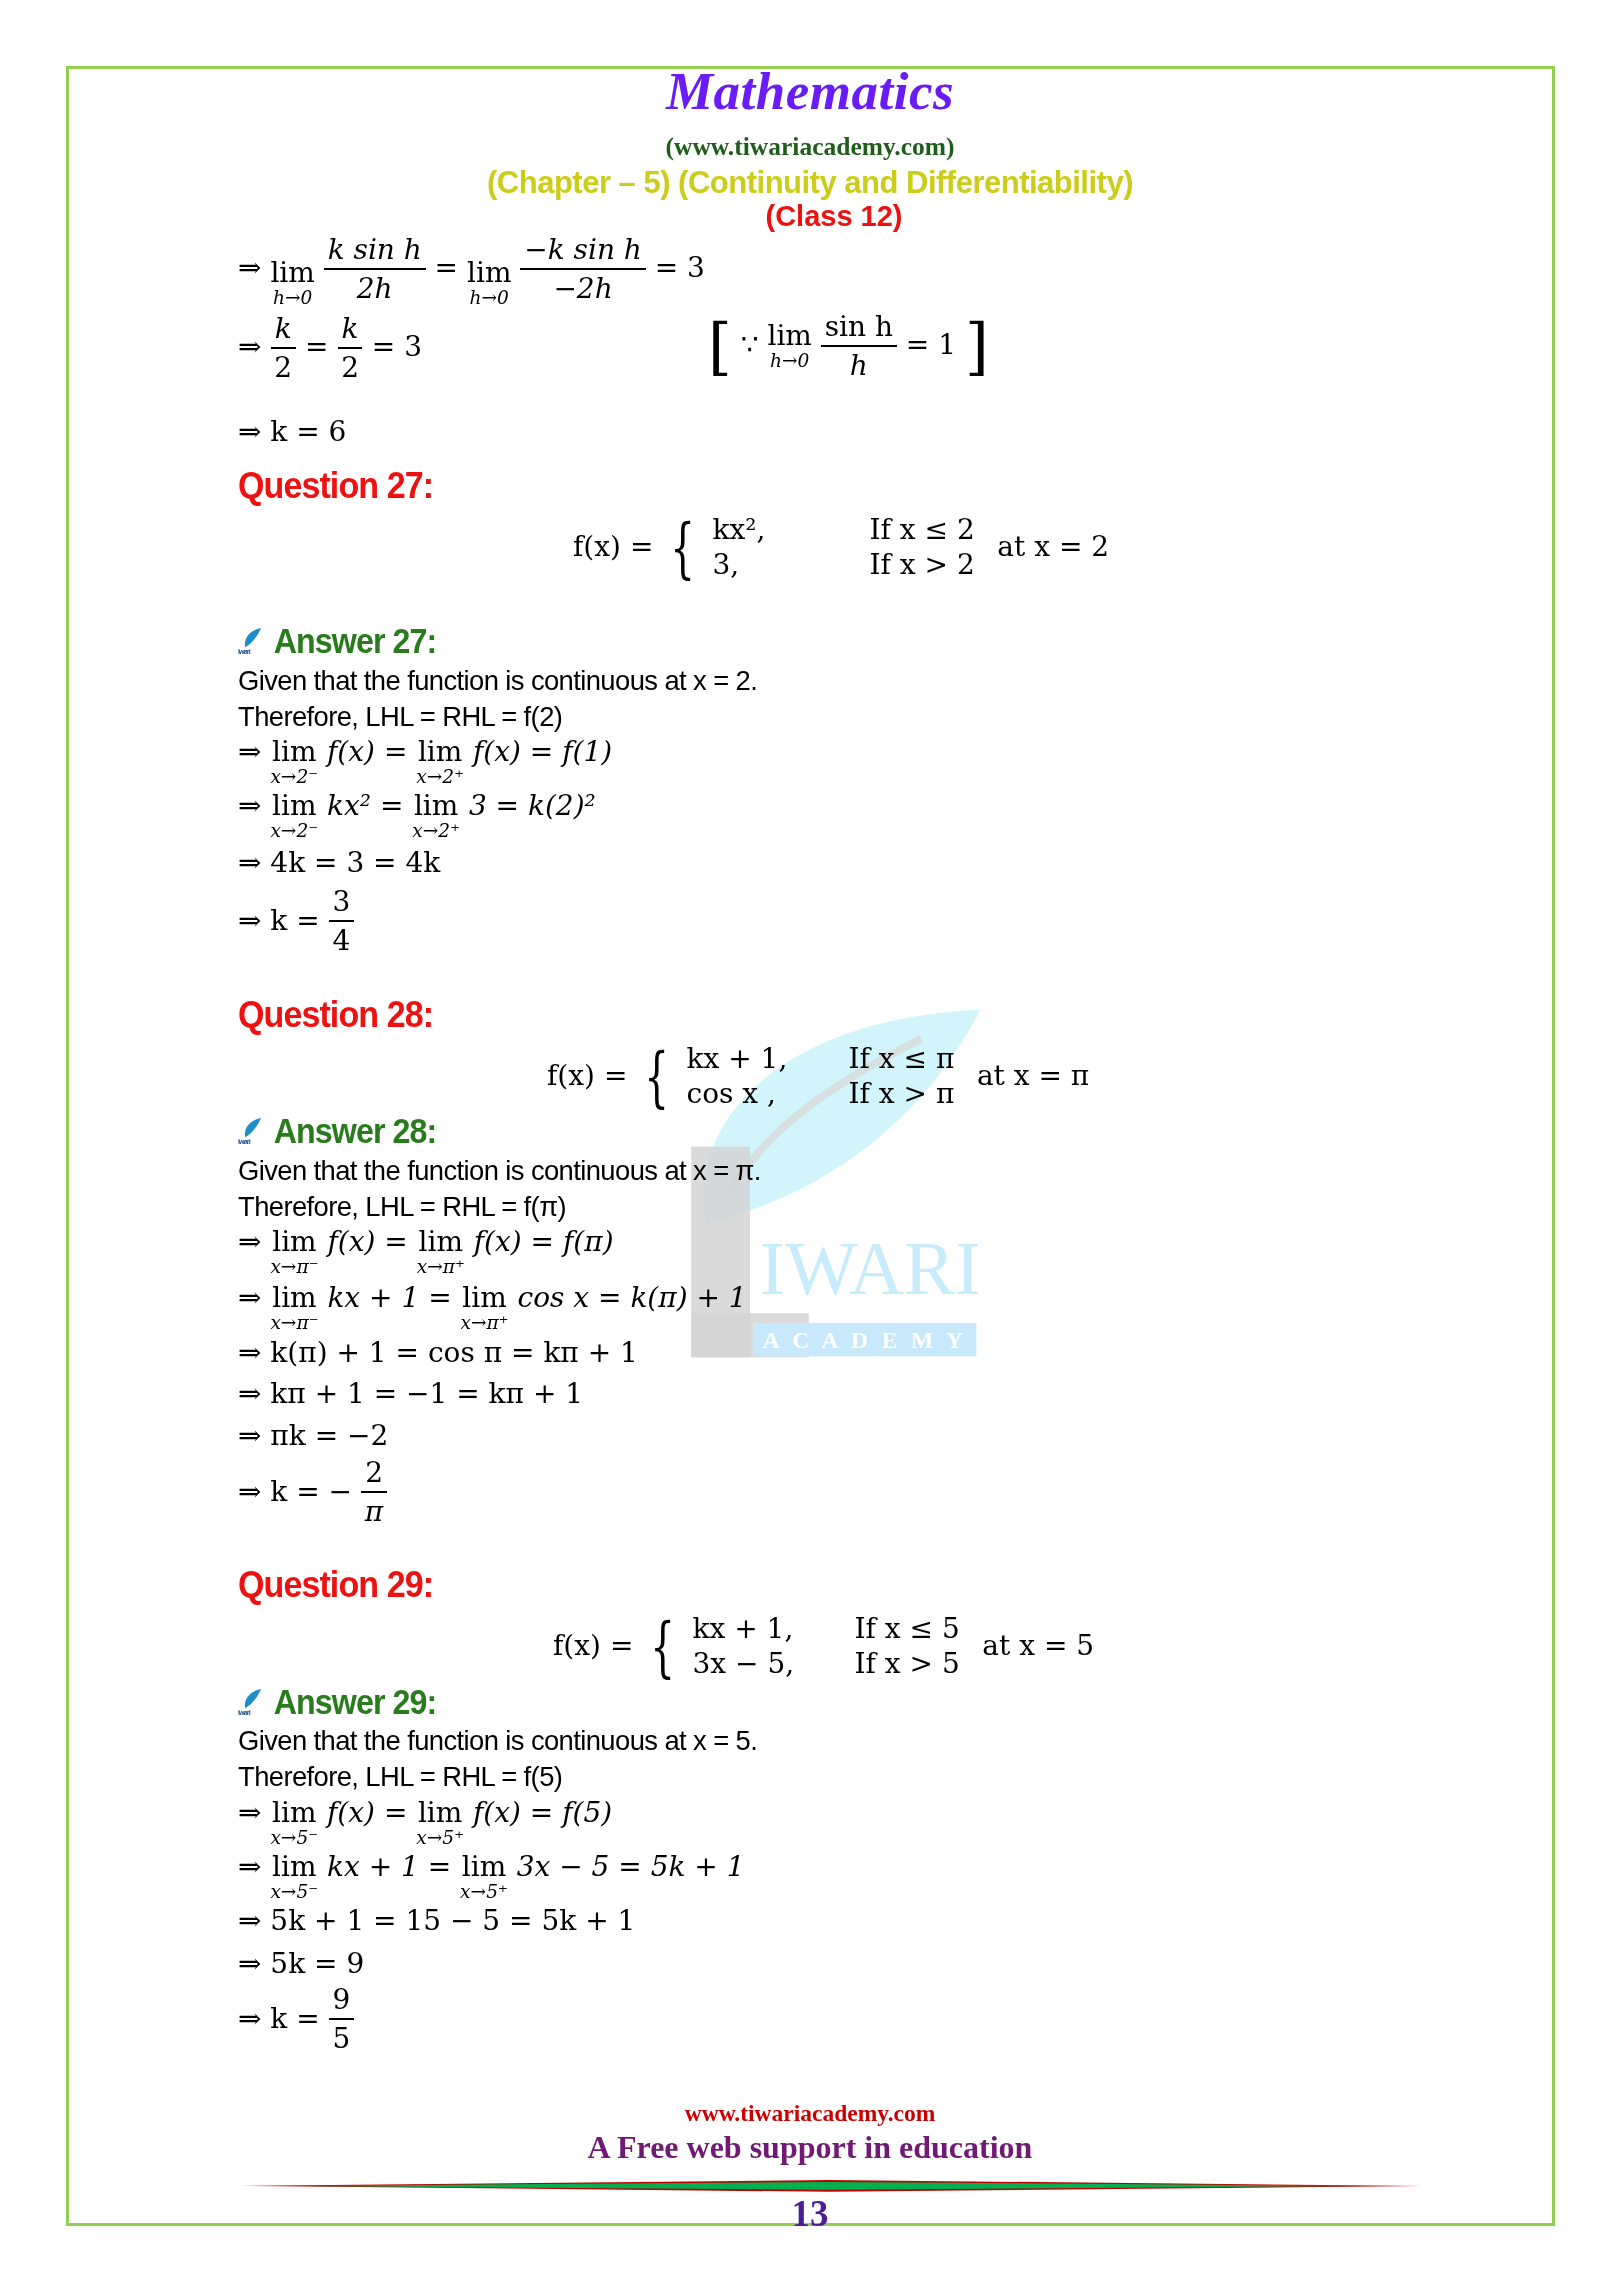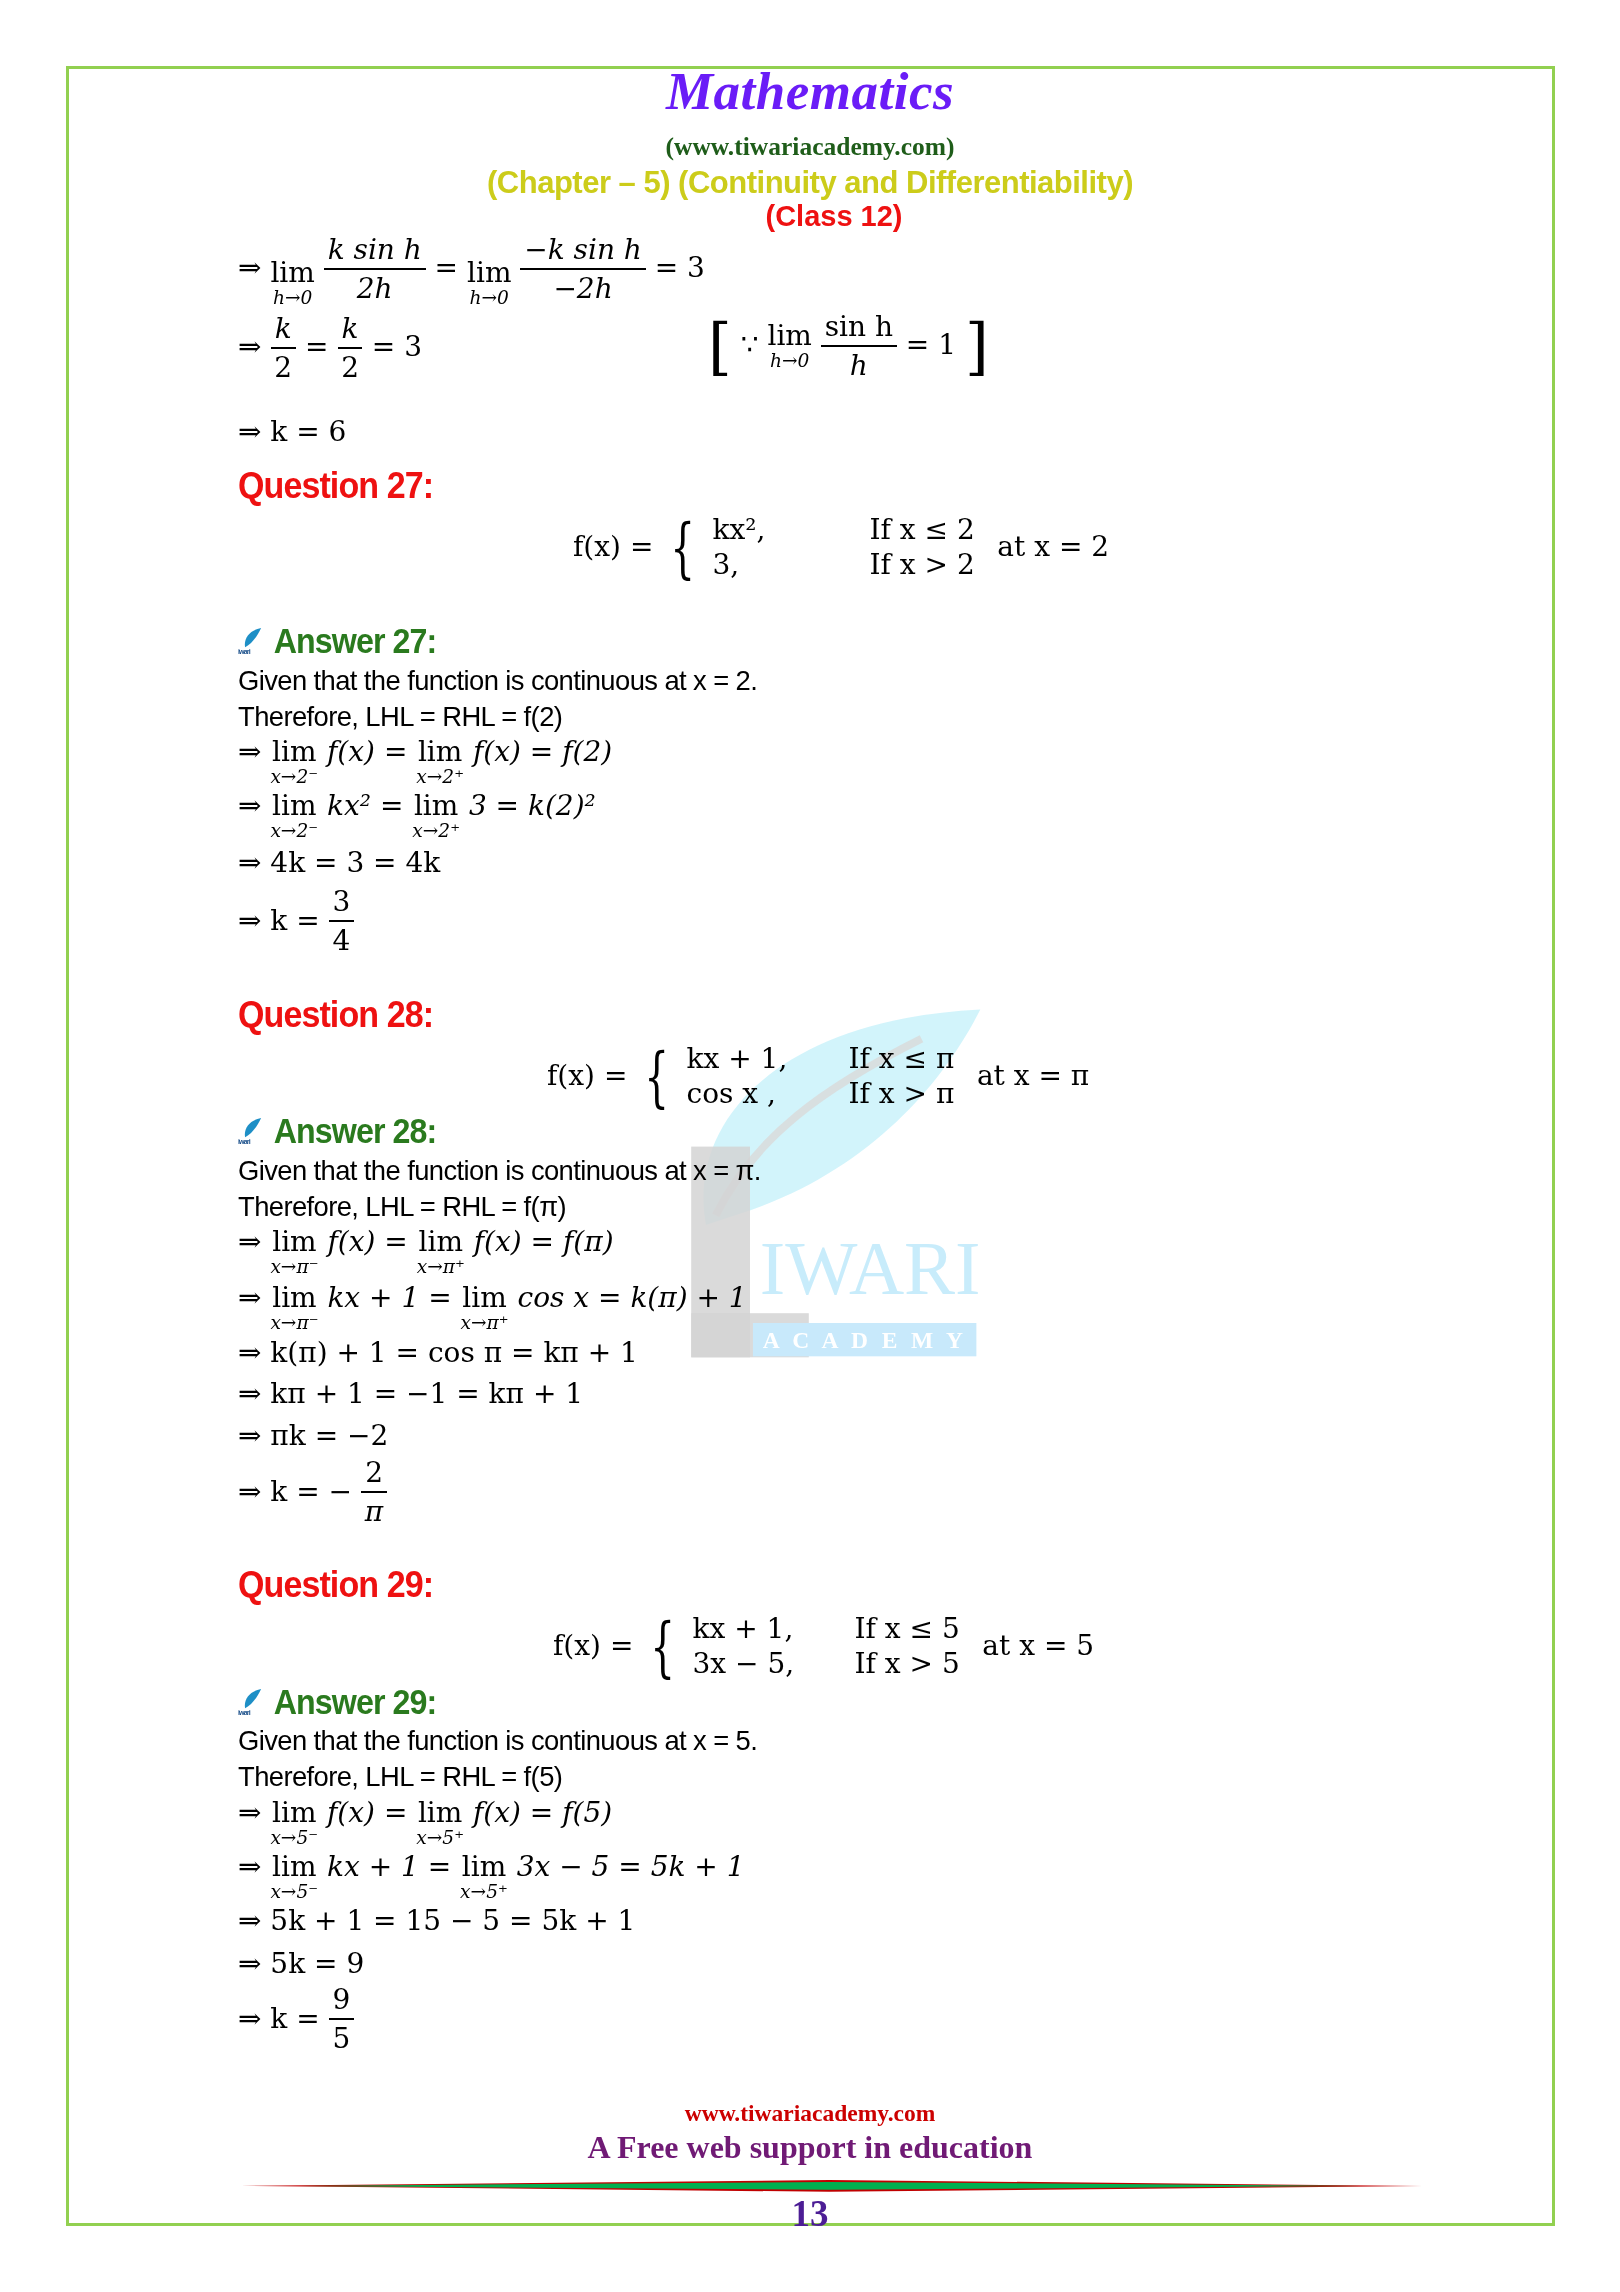--- a/index.html
+++ b/index.html
@@ -131,21 +131,21 @@
   <span>⇒</span>
   <span class="lim">
       <span>lim</span>
       <span class="sub">x→2⁻</span>
     </span>
   <i>f(x) =</i>
   <span class="lim">
       <span>lim</span>
       <span class="sub">x→2⁺</span>
     </span>
-  <i>f(x) = f(2)</i>
+  <i>f(x) = f(1)</i>
 </div>
 <div class="abs math" style="left:238px; top:792px;">
   <span>⇒</span>
   <span class="lim">
       <span>lim</span>
       <span class="sub">x→2⁻</span>
     </span>
   <i>kx² =</i>
   <span class="lim">
       <span>lim</span>

